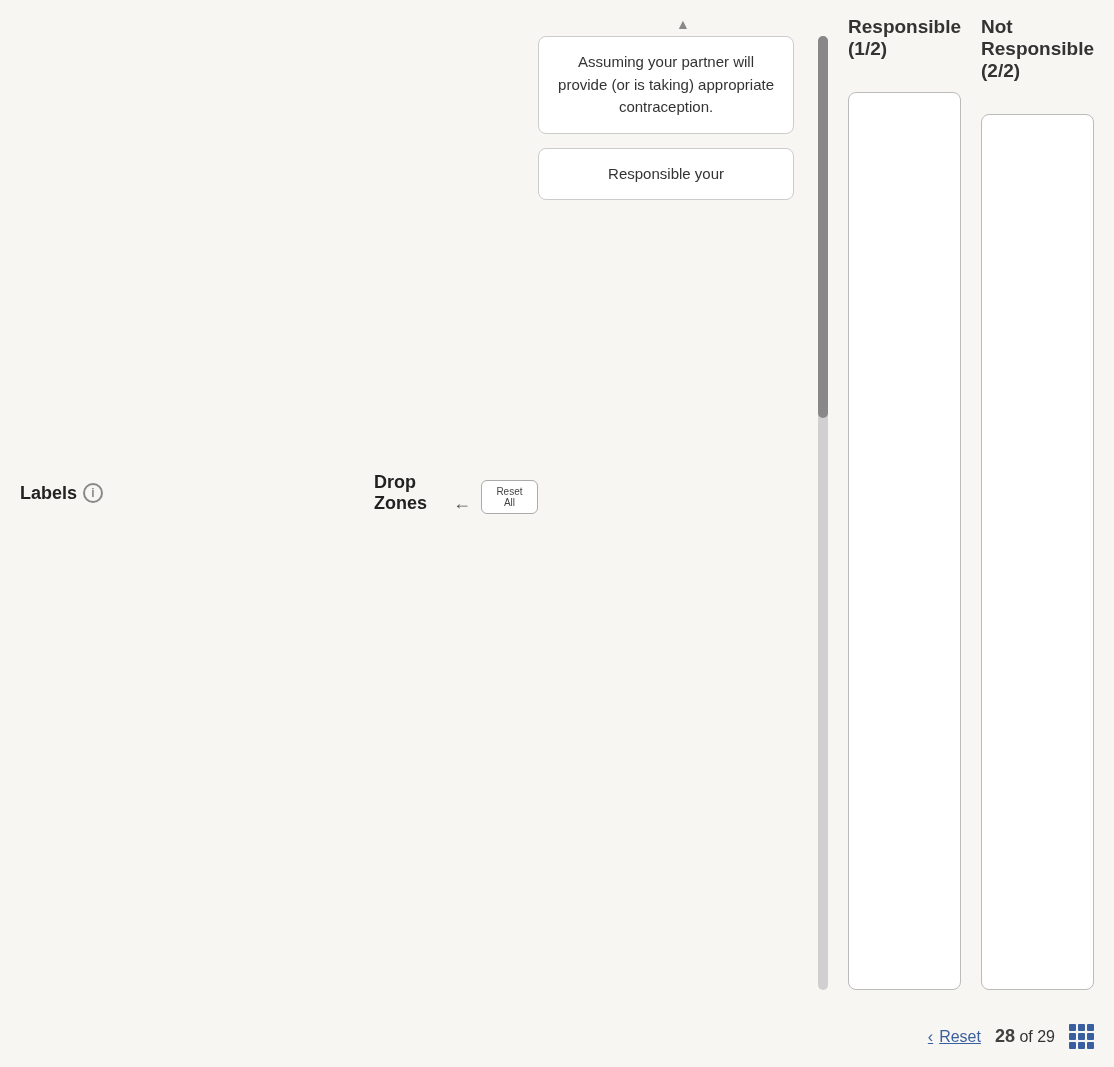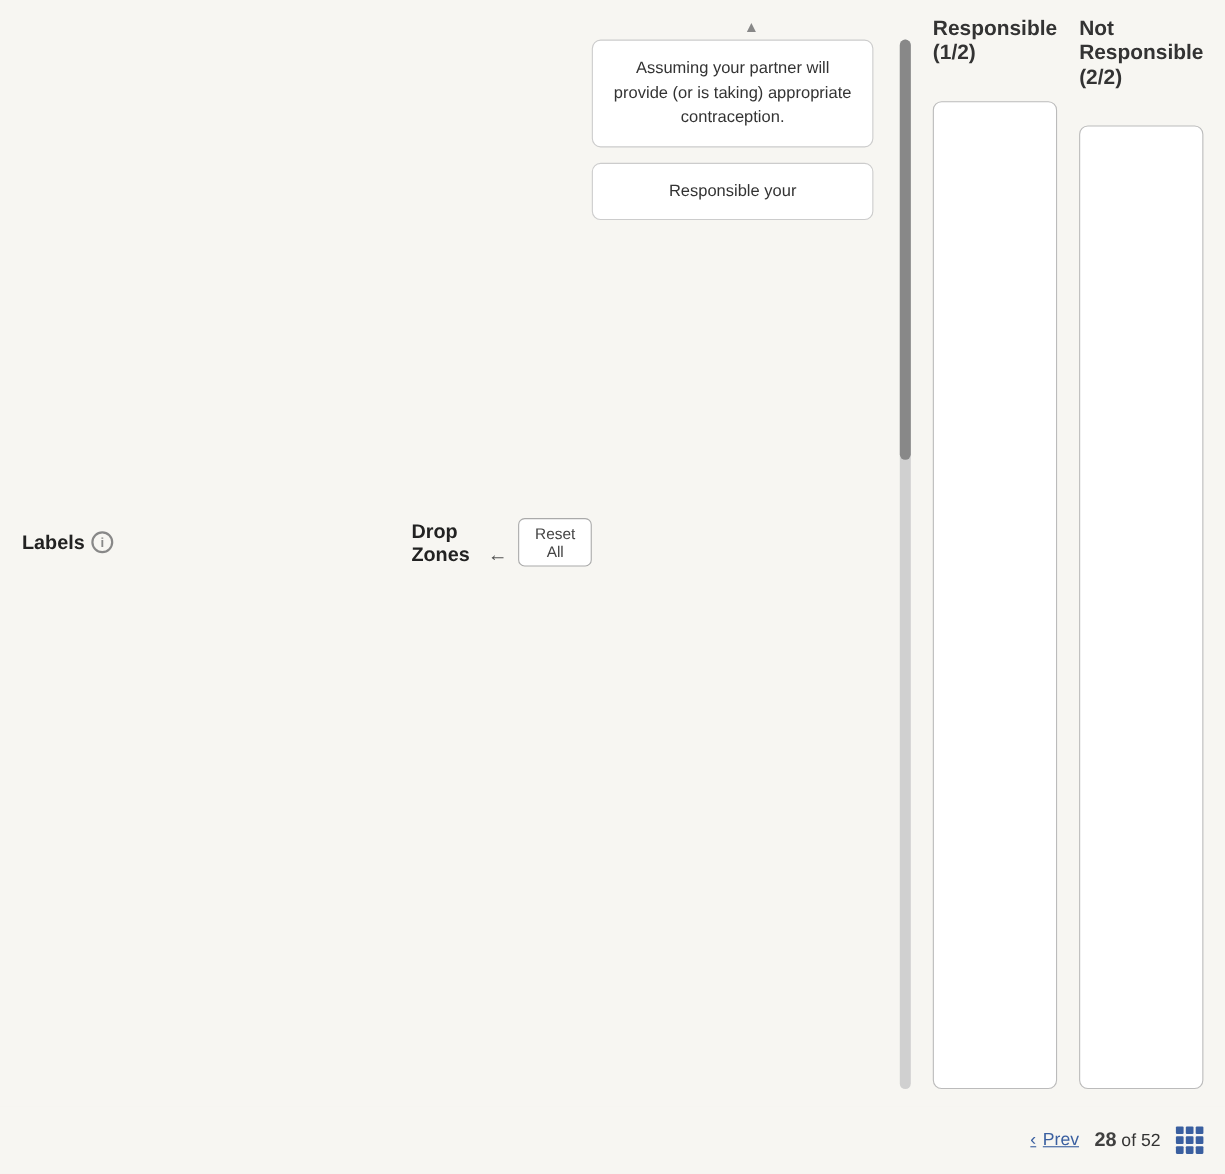--- a/index.html
+++ b/index.html
@@ -69,21 +69,21 @@
       font-size: 18px;
       color: #555;
       cursor: pointer;
     }
 
     .reset-all-btn {
       border: 1.5px solid #aaa;
       background: white;
       border-radius: 6px;
       padding: 5px 14px;
-      font-size: 14px;
+      font-size: 10px;
       color: #444;
       cursor: pointer;
     }
 
     
     .content-row {
       display: flex;
       flex: 1;
       gap: 0;
     }
@@ -252,26 +252,26 @@
         <div class="drop-zone-box"></div>
       </div>
     </div>
 
   </div>
 </div>
 
 <div class="footer-row">
   <button class="prev-btn">
     <span class="chevron-left">‹</span>
-    <span>Prev</span>
+    <span>Reset</span>
   </button>
   <span class="page-info">
     <span class="page-current">28</span>
     <span>of</span>
-    <span>52</span>
+    <span>29</span>
   </span>
   <div class="grid-icon">
     <div class="grid-dot"></div>
     <div class="grid-dot"></div>
     <div class="grid-dot"></div>
     <div class="grid-dot"></div>
     <div class="grid-dot"></div>
     <div class="grid-dot"></div>
     <div class="grid-dot"></div>
     <div class="grid-dot"></div>

